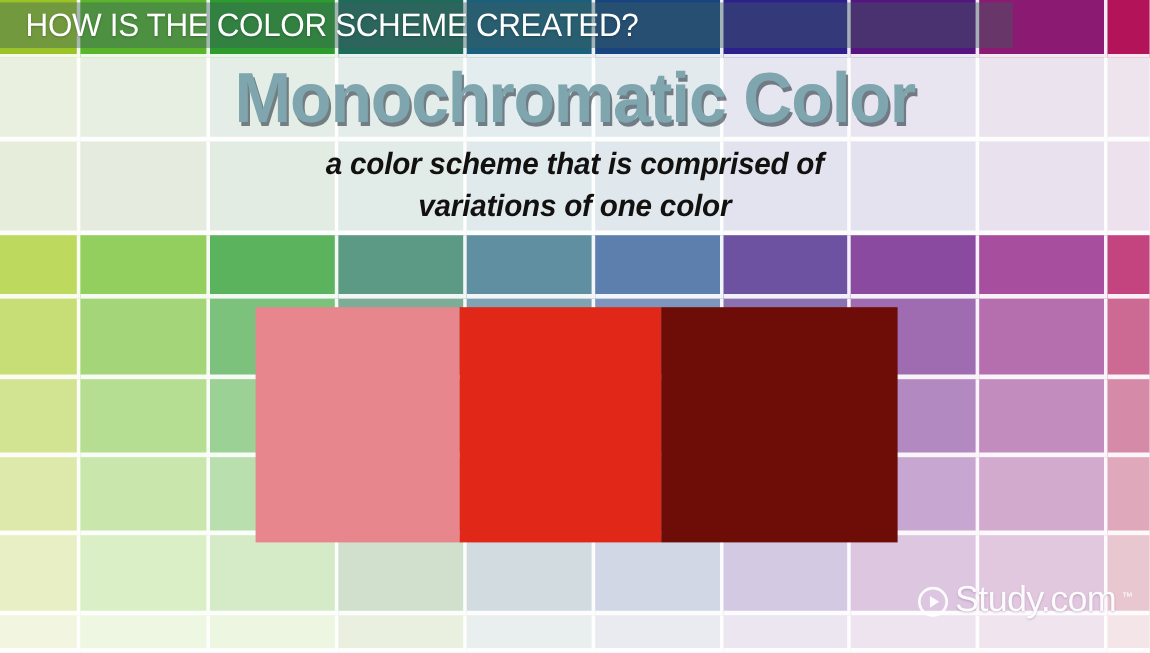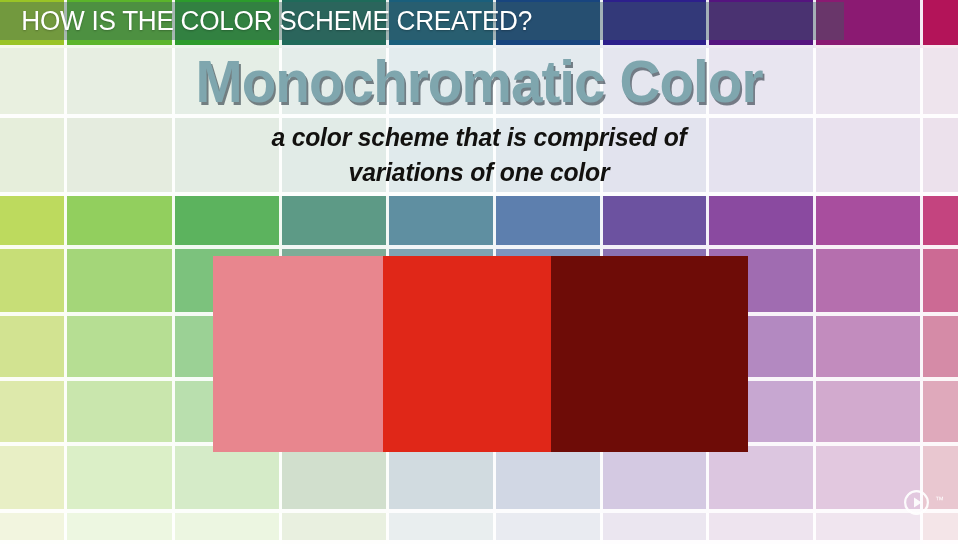--- a/index.html
+++ b/index.html
@@ -226,14 +226,15 @@
     <div class="sw" style="background: rgb(232, 134, 142);"></div>
     <div class="sw" style="background: rgb(224, 39, 24);"></div>
     <div class="sw" style="background: rgb(110, 12, 7);"></div>
   </div>
 
 <div id="logo">
   <svg class="mark" viewBox="0 0 32 32">
     <circle cx="16" cy="16" r="13.5" fill="none" stroke="#ffffff" stroke-width="2.6"></circle>
     <path d="M13 10.2 L22.2 16 L13 21.8 Z" fill="#ffffff"></path>
   </svg>
+  <span class="word">Study.com</span>
   <span class="tm">™</span>
 </div>
 
 </body></html>

